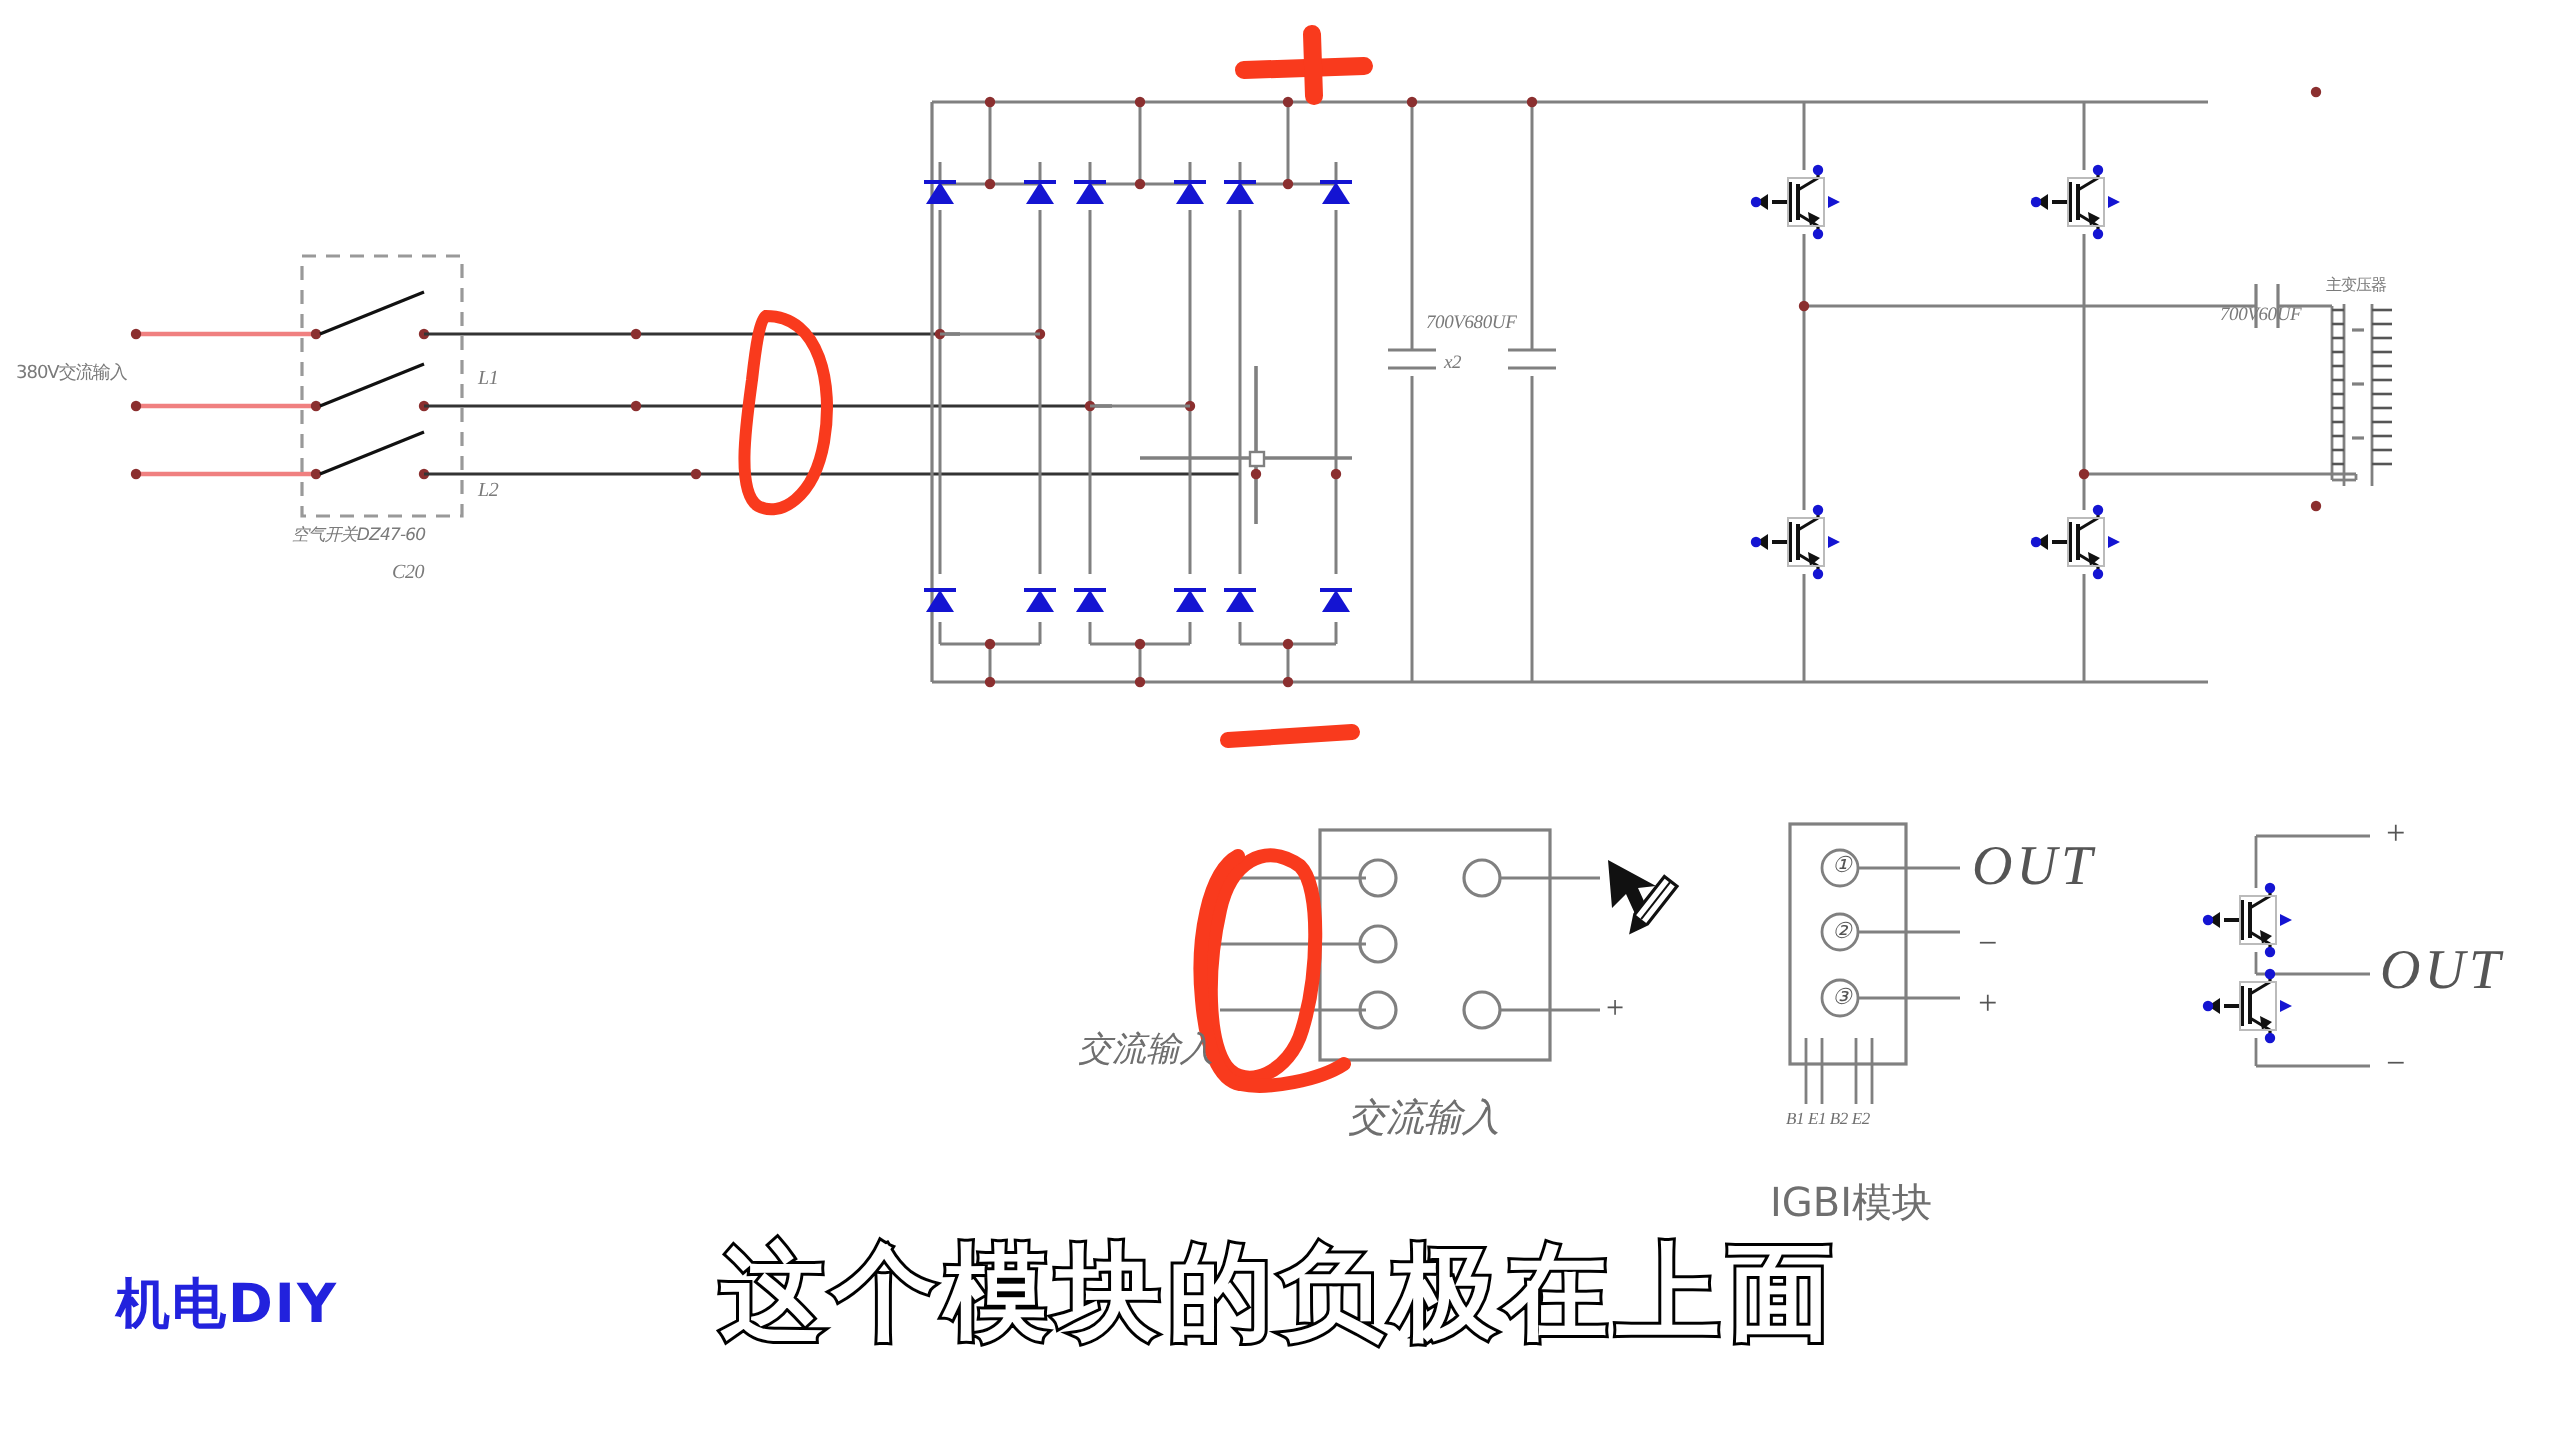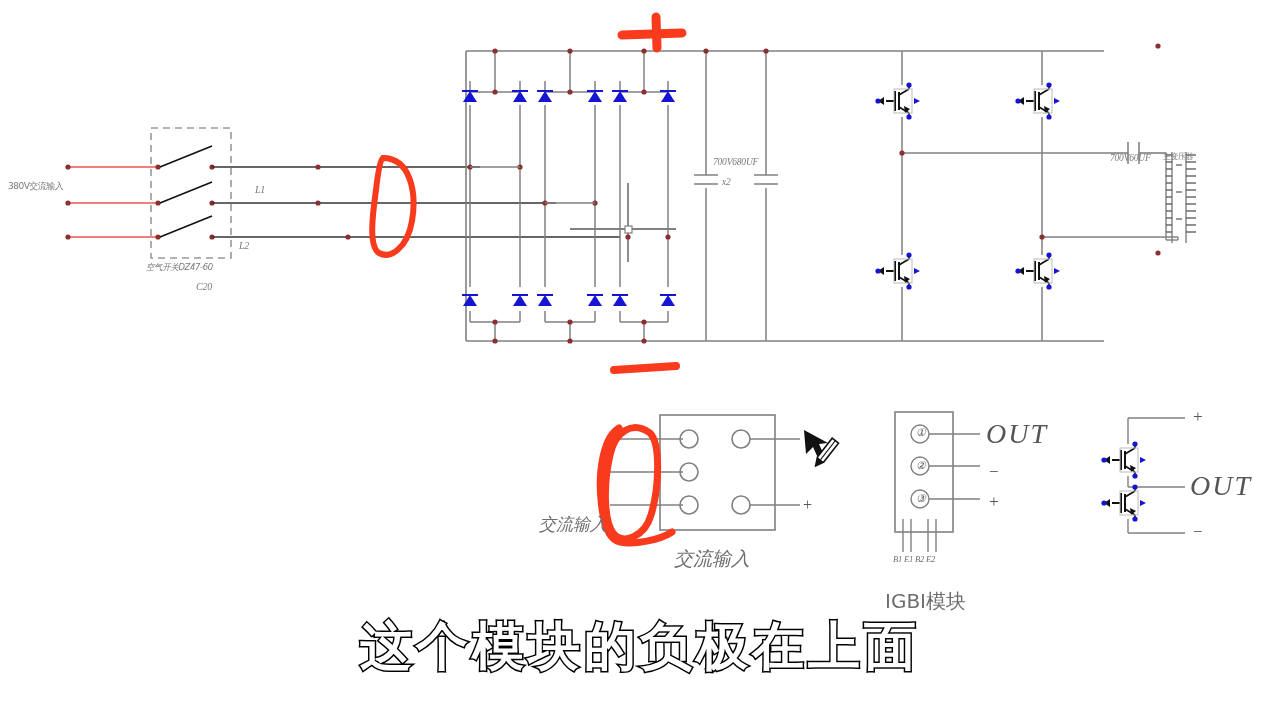--- a/index.html
+++ b/index.html
@@ -337,28 +337,28 @@
       <path d="M619,428 C604,436 598,470 601,500 C603,523 609,540 620,542
                C634,545 660,540 672,532"></path>
     </g>
   </svg>
 
   <div class="lbl-cn" style="left:8px;top:180px;font-size:9px;letter-spacing:-0.5px;">380V交流输入</div>
 
   <div class="lbl-cn" style="left:146px;top:262px;font-size:8.5px;font-style:italic;letter-spacing:-0.4px;">空气开关DZ47-60</div>
   <div class="lbl" style="left:196px;top:281px;font-size:10px;">C20</div>
 
-  <div class="lbl" style="left:239px;top:184px;font-size:10px;margin-left:16px;">L1</div>
+  <div class="lbl" style="left:239px;top:184px;font-size:10px;">L1</div>
   <div class="lbl" style="left:239px;top:240px;font-size:10px;">L2</div>
 
   <div class="lbl" style="left:713px;top:157px;font-size:9.5px;">700V680UF</div>
   <div class="lbl" style="left:722px;top:177px;font-size:9.5px;">x2</div>
 
   <div class="lbl" style="left:1110px;top:129px;font-size:9.5px;margin-top:24px;">700V60UF</div>
-  <div class="lbl-cn" style="left:1163px;top:151px;font-size:8px;letter-spacing:-0.5px;">主变压器</div>
+  <div class="lbl-cn" style="left:1163px;top:137px;font-size:8px;letter-spacing:-0.5px;">主变压器</div>
 
   <div class="lbl-cn" style="left:539px;top:466px;font-size:17px;font-style:italic;color:#6f6f6f;margin-top:47px;">交流输入</div>
   <div class="lbl-cn" style="left:674px;top:546px;font-size:19px;font-style:italic;color:#6f6f6f;">交流输入</div>
   <div class="lbl" style="left:802px;top:496px;font-size:16px;color:#555;">+</div>
 
   <div class="lbl" style="left:916px;top:426px;font-size:11px;color:#555;">①</div>
   <div class="lbl" style="left:916px;top:459px;font-size:11px;color:#555;">②</div>
   <div class="lbl" style="left:916px;top:492px;font-size:11px;color:#555;">③</div>
 
   <div class="lbl" style="left:986px;top:418px;font-size:28px;color:#555;letter-spacing:2px;">OUT</div>
@@ -378,13 +378,14 @@
       <polygon points="22,6 30,6 30,30 26,38 22,30" fill="#fff" stroke="#111" stroke-width="1.6"></polygon>
       <line x1="26" y1="6" x2="26" y2="30" stroke="#111" stroke-width="1"></line>
       <polygon points="22,30 30,30 26,38" fill="#111"></polygon>
     </g>
   </svg>
 
   <div class="sub-wrap">
     <span class="subtitle">这个模块的负极在上面</span>
   </div>
 
+  <div class="watermark">机电DIY</div>
 </div>
 
 </body></html>

